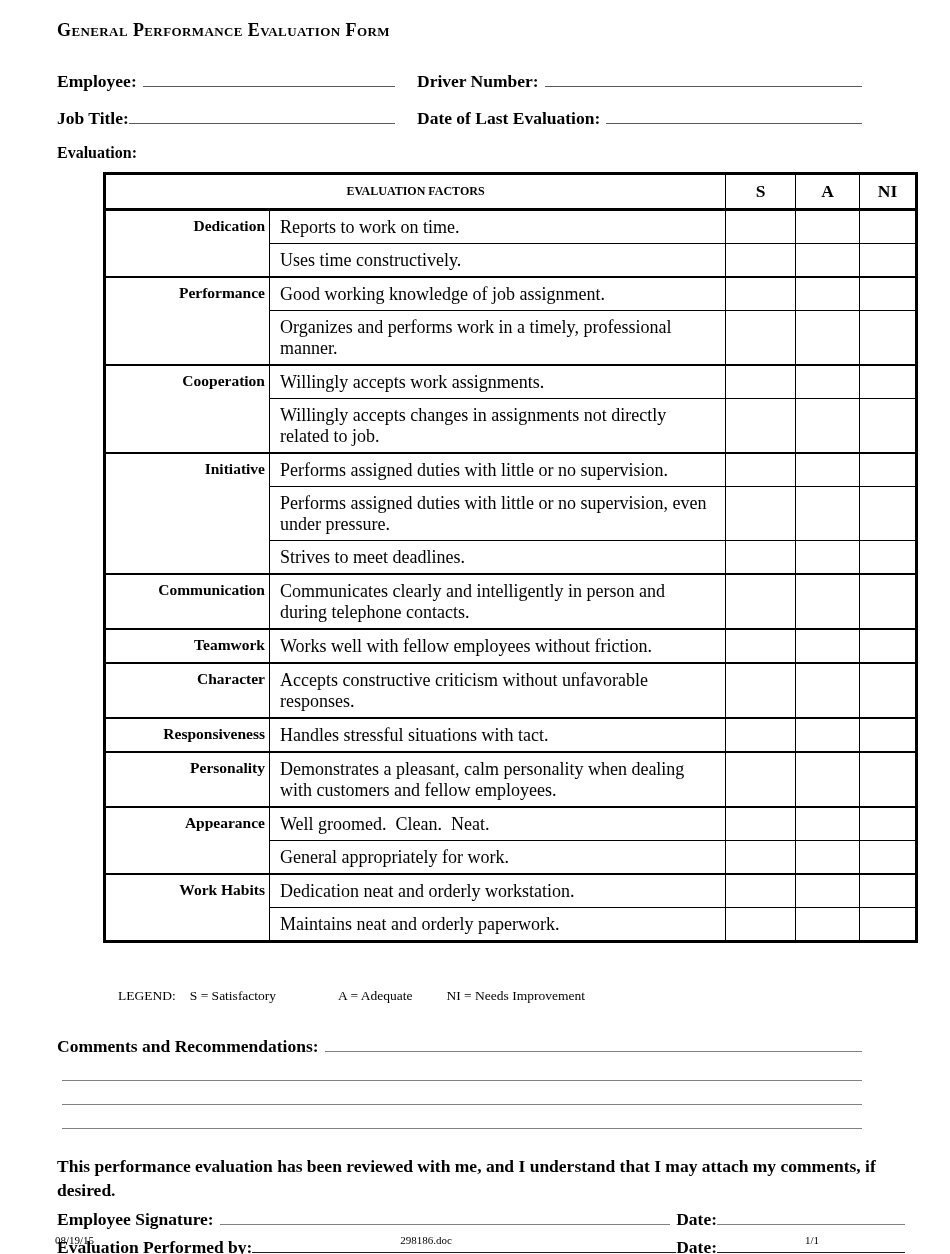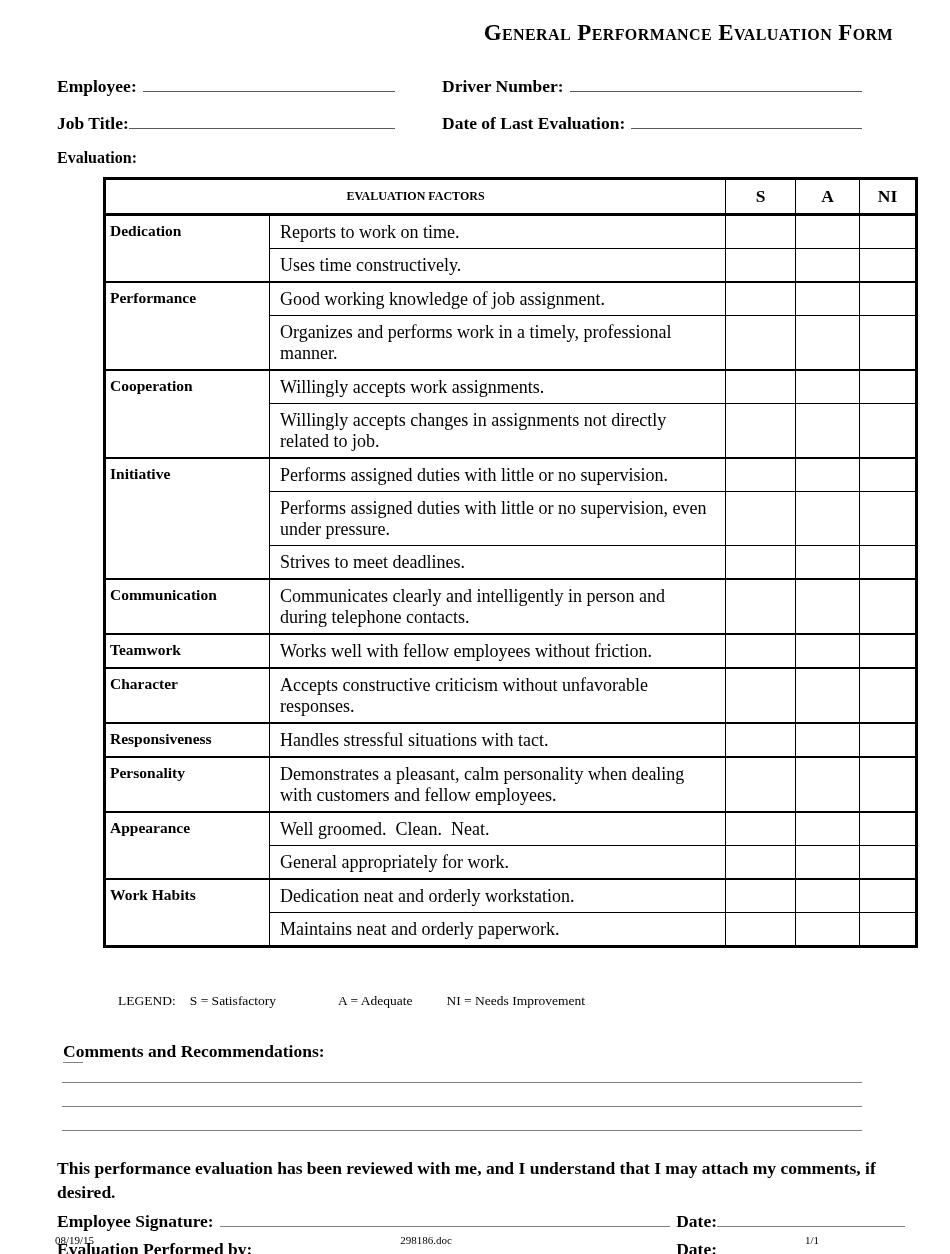--- a/index.html
+++ b/index.html
@@ -6,37 +6,36 @@
   html, body { width: 950px; height: 1254px; background: #ffffff; overflow: hidden; }
   body {
     font-family: "Liberation Serif", "DejaVu Serif", serif;
     color: #000;
     position: relative;
   }
   .page { padding: 20px 57px 0 57px; position: relative; height: 100%; }
 
   
   .doc-title {
-    text-align: right;
-    font-size: 23px;
+    text-align: left;
+    font-size: 18px;
     font-weight: bold;
     font-variant: small-caps;
     letter-spacing: 0.4px;
     margin-bottom: 30px;
   }
 
   
   .field-row {
     display: flex;
     align-items: flex-end;
     font-size: 17.5px;
     font-weight: bold;
     margin-bottom: 15.5px;
     width: 805px;
-    gap: 25px;
   }
   .field-row .seg-left { display: flex; align-items: baseline; width: 338px; flex: none; }
   .field-row .seg-right { display: flex; align-items: baseline; flex: 1; margin-left: 22px; }
   .label { white-space: nowrap; }
   .blank {
     flex: 1;
     height: 14px;
     border-bottom: 1.7px solid #5a5a5a;
     margin-bottom: -4px;
     min-width: 20px;
@@ -66,21 +65,21 @@
   th.rating-head {
     font-size: 17.5px;
     font-weight: bold;
     text-align: center;
     padding: 6px 2px;
     border-bottom: 3px solid #000 !important;
   }
   td.category-cell {
     font-size: 15.5px;
     font-weight: bold;
-    text-align: left;
+    text-align: right;
     vertical-align: top;
     padding: 6px 4px;
   }
   td.factor-cell {
     font-size: 18px;
     padding: 5.5px 10px;
     line-height: 21px;
     white-space: pre-wrap;
   }
   td.rating-cell { background: #fff; }
@@ -102,21 +101,20 @@
   .legend .legend-item-1 { margin-left: 62px; }
   .legend .legend-item-2 { margin-left: 34px; margin-top: 39px; }
 
   
   .comments { margin-top: 32px; width: 805px; }
   .comments-first {
     display: flex;
     align-items: baseline;
     font-size: 17.5px;
     font-weight: bold;
-    flex-direction: column;
   }
   .comment-line {
     height: 24px;
     border-bottom: 1.5px solid #808080;
     margin-left: 5px;
   }
 
   
   .ack {
     margin-top: 26px;

